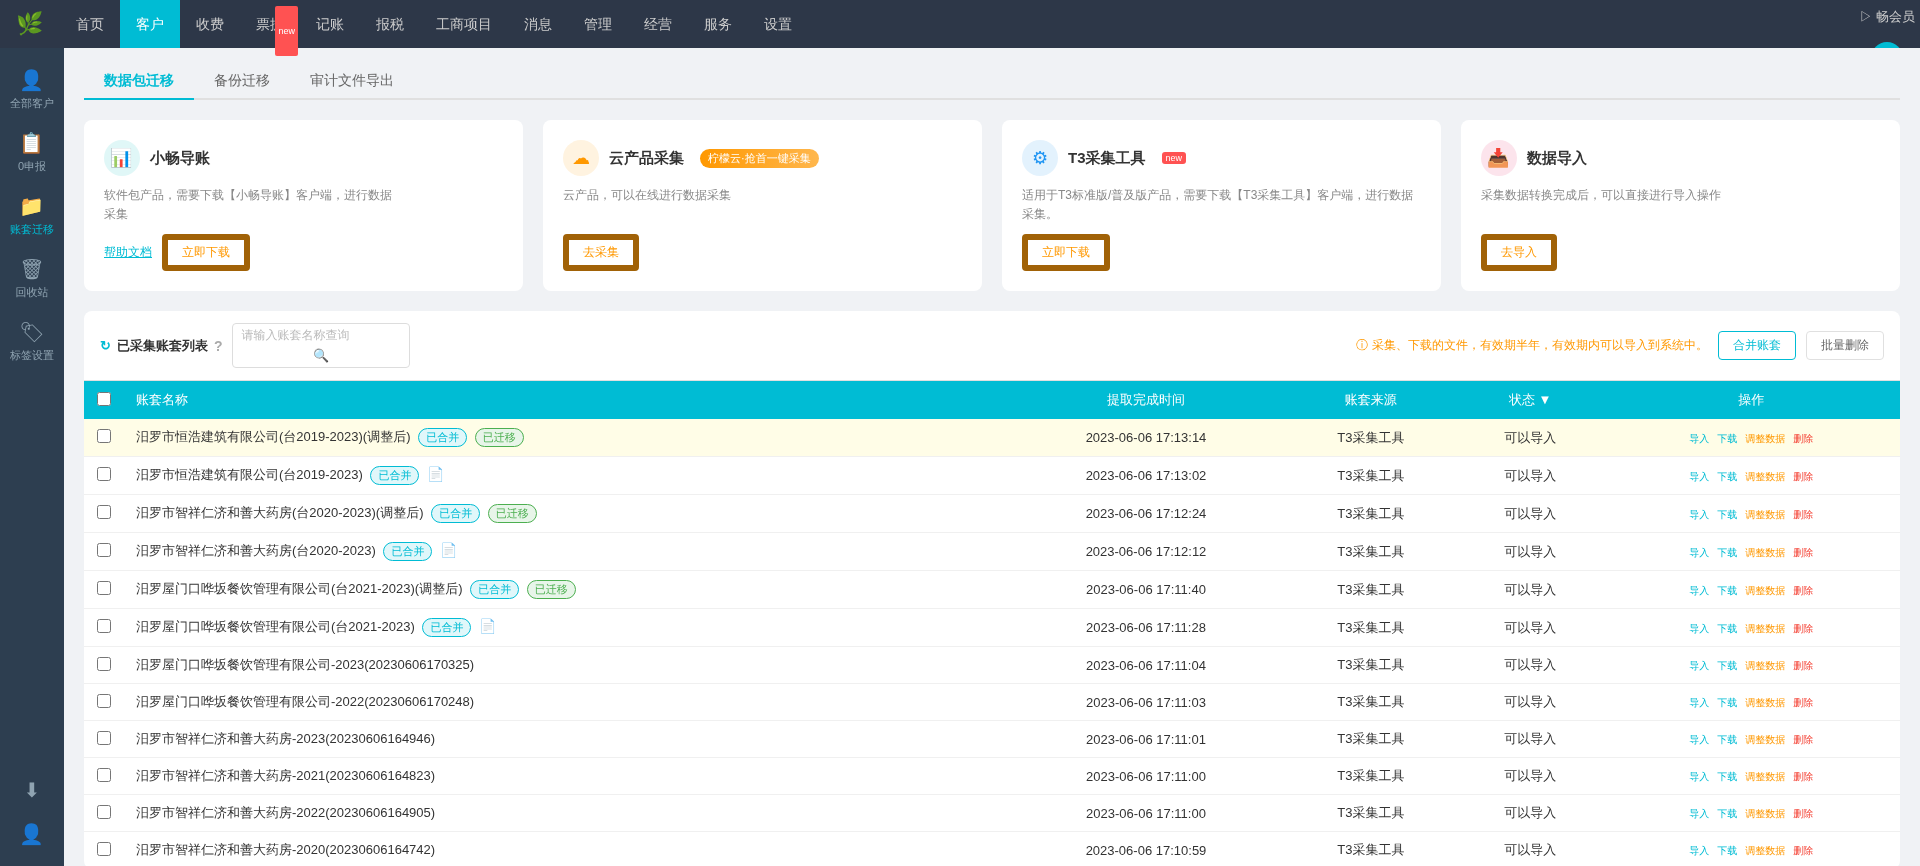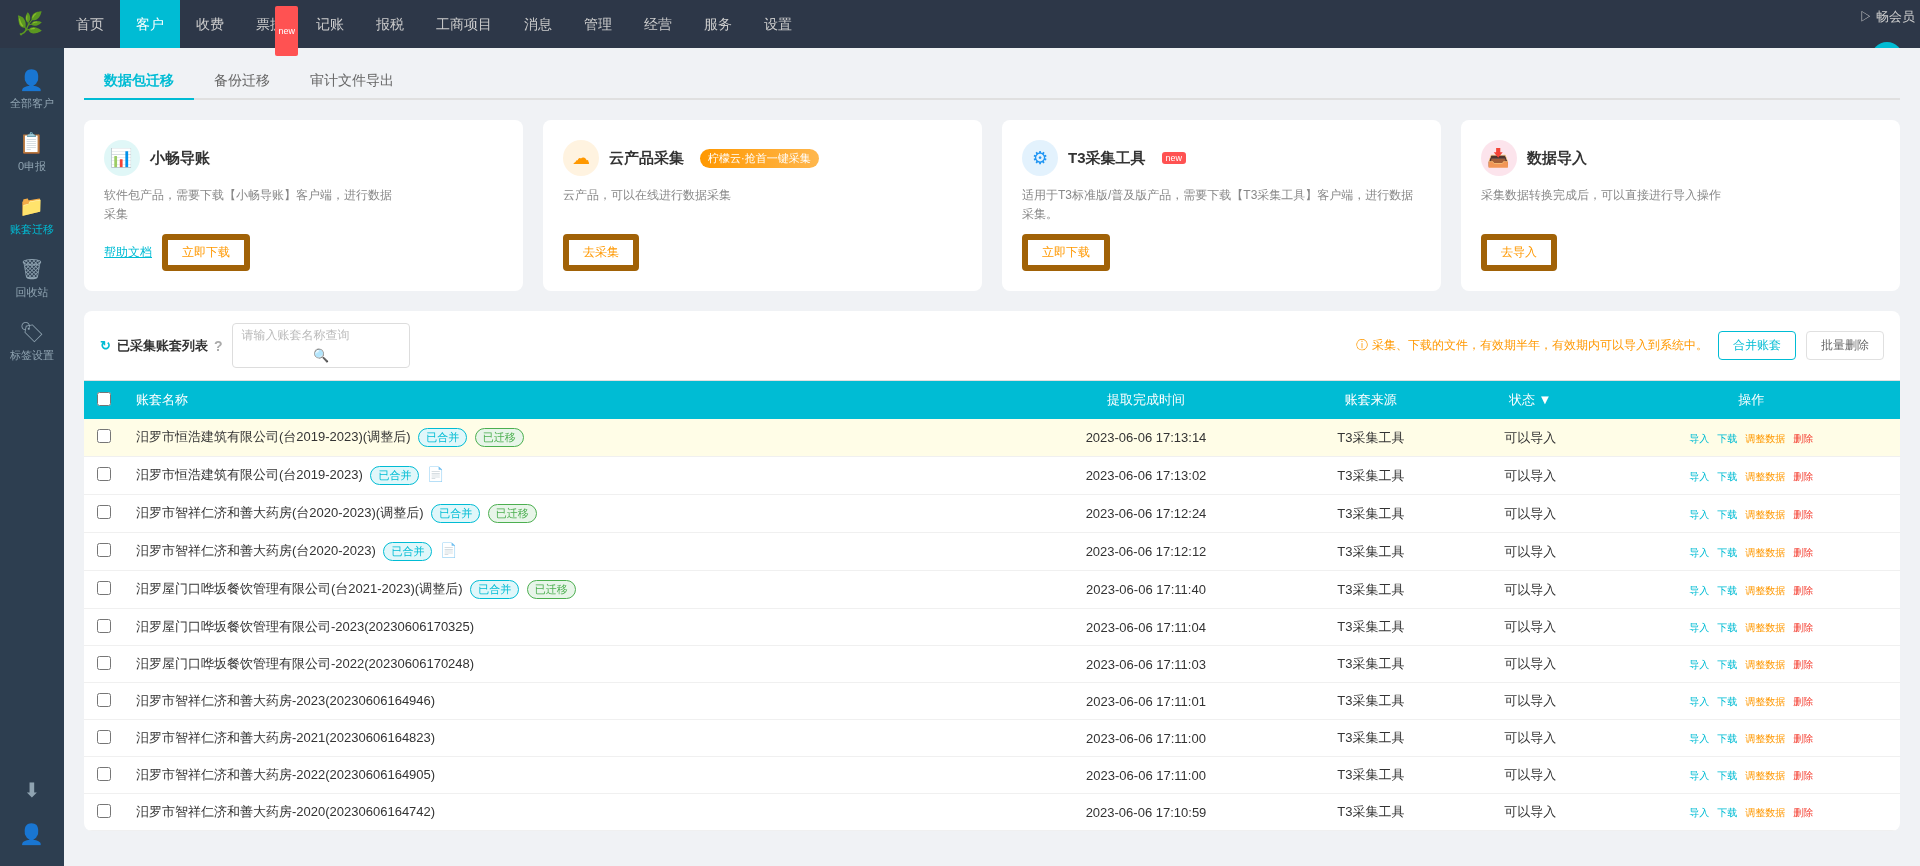--- a/index.html
+++ b/index.html
@@ -534,20 +534,28 @@
             <tr>
               <td><input type="checkbox" class="checkbox" style=""></td>
               <td><span>汨罗屋门口哗坂餐饮管理有限公司(台2021-2023)(调整后)</span> <span class="tag-pill tag-open">已合并</span> <span class="tag-pill tag-cloud">已迁移</span></td>
               <td>2023-06-06 17:11:40</td>
               <td>T3采集工具</td>
               <td><span class="status-ok">可以导入</span></td>
               <td><span class="action-link">导入</span><span class="action-link">下载</span><span class="action-link orange">调整数据</span><span class="action-link red">删除</span></td>
             </tr>
             <tr>
               <td><input type="checkbox" class="checkbox" style=""></td>
+              <td><span>汨罗屋门口哗坂餐饮管理有限公司(台2021-2023)</span> <span class="tag-pill tag-open">已合并</span> <span class="file-icon">📄</span></td>
+              <td>2023-06-06 17:11:28</td>
+              <td>T3采集工具</td>
+              <td><span class="status-ok">可以导入</span></td>
+              <td><span class="action-link">导入</span><span class="action-link">下载</span><span class="action-link orange">调整数据</span><span class="action-link red">删除</span></td>
+            </tr>
+            <tr>
+              <td><input type="checkbox" class="checkbox" style=""></td>
               <td><span>汨罗屋门口哗坂餐饮管理有限公司-2023(20230606170325)</span></td>
               <td>2023-06-06 17:11:04</td>
               <td>T3采集工具</td>
               <td><span class="status-ok">可以导入</span></td>
               <td><span class="action-link">导入</span><span class="action-link">下载</span><span class="action-link orange">调整数据</span><span class="action-link red">删除</span></td>
             </tr>
             <tr>
               <td><input type="checkbox" class="checkbox" style=""></td>
               <td><span>汨罗屋门口哗坂餐饮管理有限公司-2022(20230606170248)</span></td>
               <td>2023-06-06 17:11:03</td>

